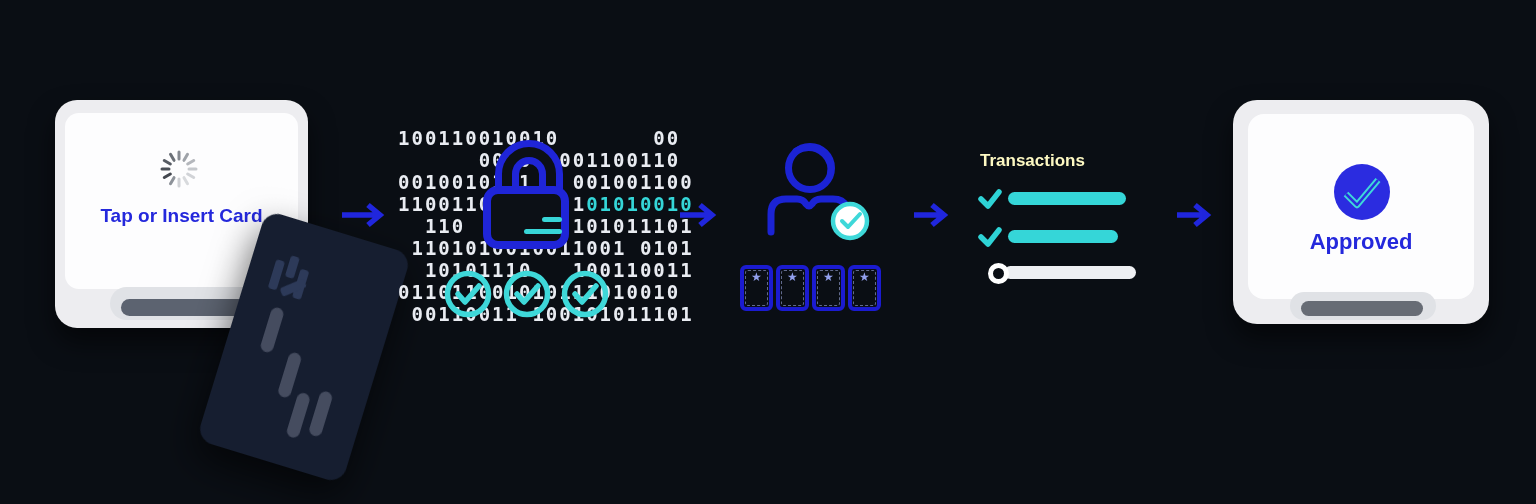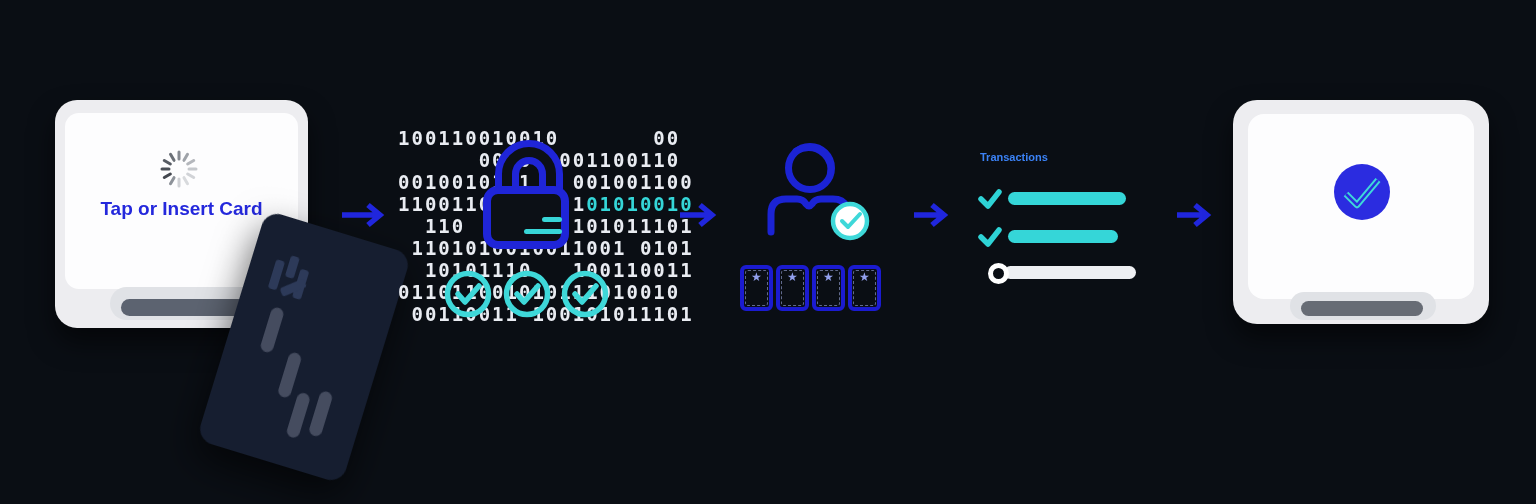--- a/index.html
+++ b/index.html
@@ -27,21 +27,21 @@
 
   
   .binary{
     font-family:"DejaVu Sans Mono",monospace;font-weight:bold;
     font-size:19px;line-height:22px;letter-spacing:2px;
     color:#e9ecf2;margin:0;white-space:pre;
   }
   .binary .cy{color:var(--teal,#38d6d8);}
 
   
-  .tx-title{color:#3b82f6;font-weight:bold;font-size:11px;}
+  .tx-title{color:#fef9c3;font-weight:bold;font-size:17px;}
   .tx-bar{height:13px;border-radius:7px;}
   .tx-bar.done{background:var(--teal,#2ed3d6);}
   .tx-bar.pending{background:#eef0f3;}
   .tx-ring{width:11px;height:11px;border:5px solid #fff;border-radius:50%;background:transparent;}
 
   
   .doc-card{
     position:absolute;width:25px;height:38px;top:265px;
     border:4px solid #1b1bd0;border-radius:6px;
   }
@@ -68,21 +68,21 @@
       <line x1="22" y1="5" x2="22" y2="12" stroke="#6b7077" stroke-width="3" stroke-linecap="round" transform="rotate(-30 22 22)"></line>
       <line x1="22" y1="5" x2="22" y2="12" stroke="#858a91" stroke-width="3" stroke-linecap="round" transform="rotate(0 22 22)"></line>
       <line x1="22" y1="5" x2="22" y2="12" stroke="#9fa3a9" stroke-width="3" stroke-linecap="round" transform="rotate(30 22 22)"></line>
       <line x1="22" y1="5" x2="22" y2="12" stroke="#b4b7bc" stroke-width="3" stroke-linecap="round" transform="rotate(60 22 22)"></line>
       <line x1="22" y1="5" x2="22" y2="12" stroke="#c5c8cc" stroke-width="3" stroke-linecap="round" transform="rotate(90 22 22)"></line>
       <line x1="22" y1="5" x2="22" y2="12" stroke="#d1d3d7" stroke-width="3" stroke-linecap="round" transform="rotate(120 22 22)"></line>
       <line x1="22" y1="5" x2="22" y2="12" stroke="#d8dadd" stroke-width="3" stroke-linecap="round" transform="rotate(150 22 22)"></line>
       <line x1="22" y1="5" x2="22" y2="12" stroke="#cfd1d5" stroke-width="3" stroke-linecap="round" transform="rotate(180 22 22)"></line>
       <line x1="22" y1="5" x2="22" y2="12" stroke="#8d9299" stroke-width="3" stroke-linecap="round" transform="rotate(210 22 22)"></line>
     </svg>
-  <div class="abs tap-text" style="left:65px;top:198px;width:233px;">Tap or Insert Card</div>
+  <div class="abs tap-text" style="left:65px;top:205px;width:233px;">Tap or Insert Card</div>
   <div class="abs term-slot-light" style="left:110px;top:287px;width:190px;height:33px;"></div>
   <div class="abs term-slot-dark" style="left:121px;top:299px;width:150px;height:17px;"></div>
 
   <div class="abs pay-card" style="left:228px;top:227px;width:152px;height:240px;">
     <svg style="position:absolute;left:22px;top:34px;" width="50" height="46" viewBox="0 0 50 46">
       <g fill="#2d3a59">
         <rect x="2" y="10" width="9" height="30" rx="3"></rect>
         <rect x="15" y="2" width="9" height="22" rx="3"></rect>
         <rect x="28" y="12" width="9" height="30" rx="3"></rect>
         <rect x="13" y="28" width="26" height="9" rx="3" transform="rotate(-40 26 32)"></rect>
@@ -172,16 +172,17 @@
     </div>
 
   <div class="abs term-frame" style="left:1233px;top:100px;width:256px;height:224px;border-radius:24px;"></div>
   <div class="abs term-screen" style="left:1248px;top:114px;width:226px;height:185px;border-radius:16px;"></div>
   <div class="abs blue-circle" style="left:1334px;top:164px;width:56px;height:56px;">
     <svg width="56" height="56" viewBox="0 0 56 56">
       <path d="M 12 30 L 23 41 L 44 16" fill="none" stroke="#3ed8d9" stroke-width="6.5" stroke-linejoin="round"></path>
       <path d="M 12 30 L 23 41 L 44 16" fill="none" stroke="#2b2ce0" stroke-width="2.5" stroke-linejoin="round"></path>
     </svg>
   </div>
+  <div class="abs approved-text" style="left:1248px;top:229px;width:226px;">Approved</div>
   <div class="abs term-slot-light" style="left:1290px;top:292px;width:146px;height:28px;border-radius:14px;"></div>
   <div class="abs term-slot-dark" style="left:1301px;top:301px;width:122px;height:15px;background:#676c75;"></div>
 
 </div>
 
 </body></html>

